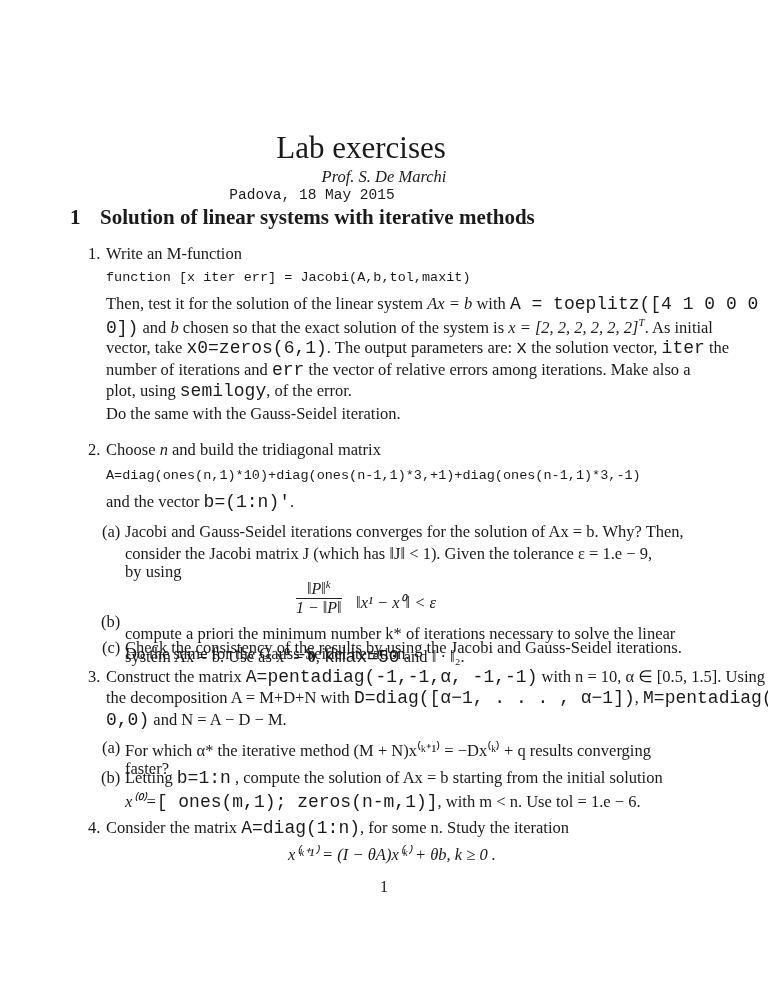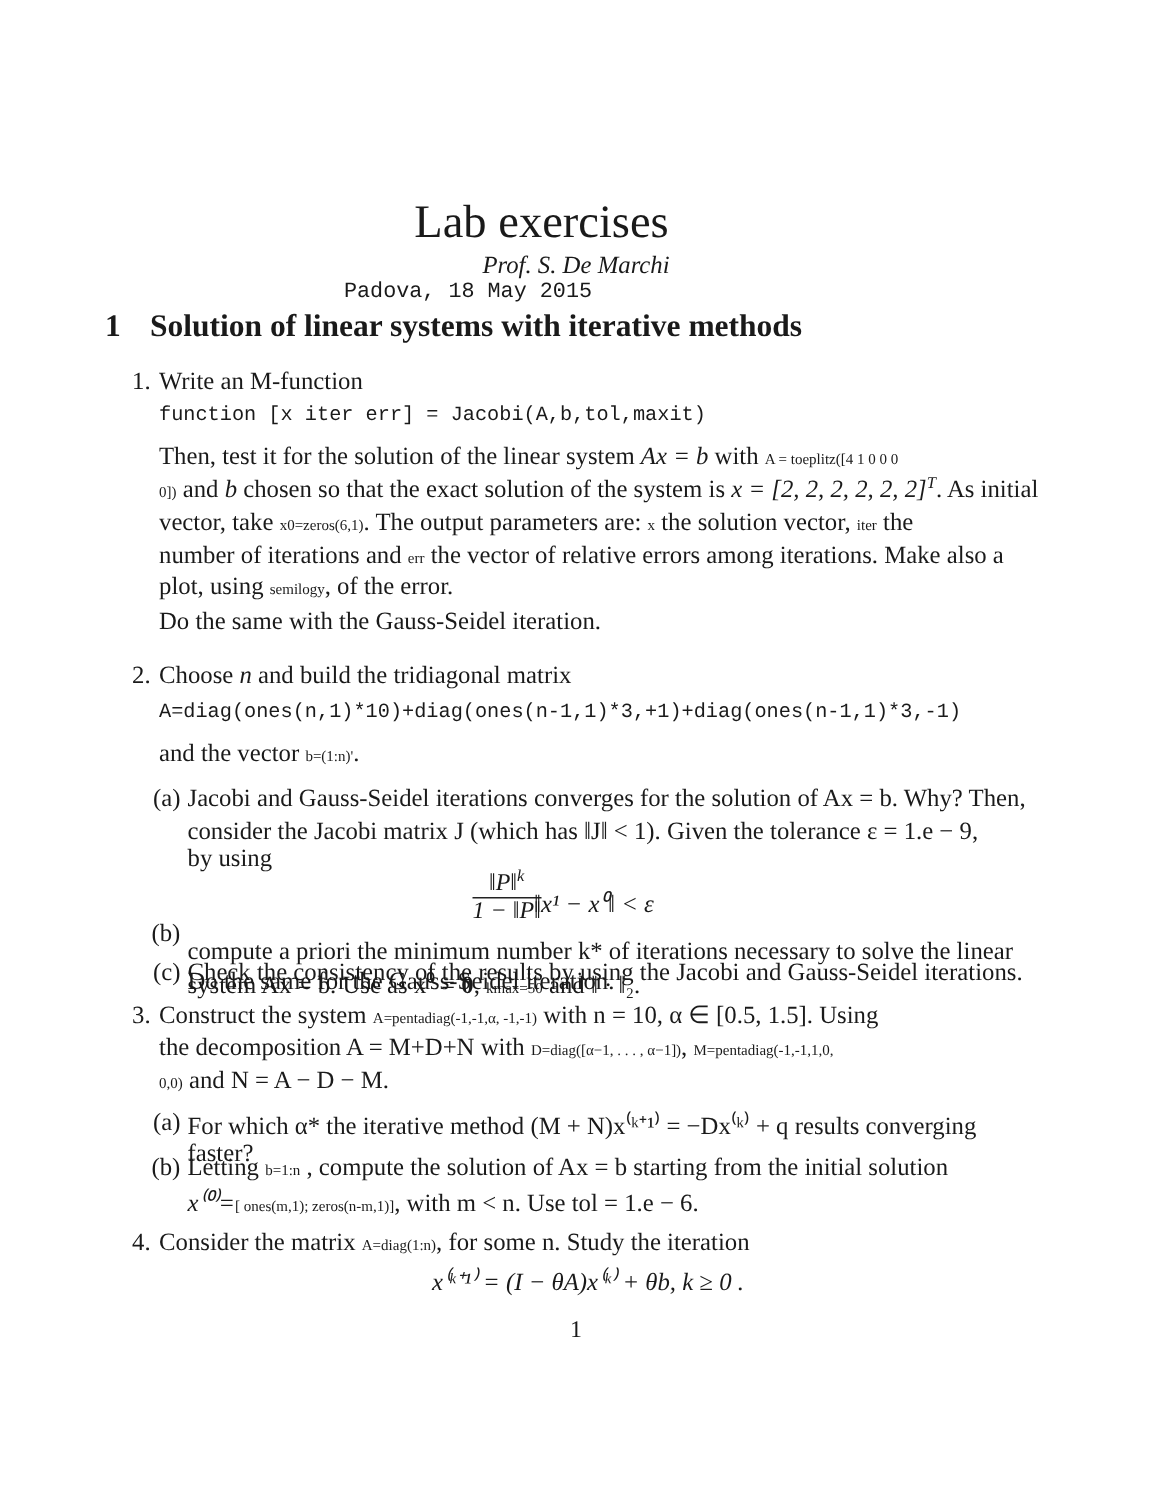--- a/index.html
+++ b/index.html
@@ -1,31 +1,31 @@
 <!DOCTYPE html>
 <html><head>
   <meta charset="utf-8">
   <style>
     html, body { margin: 0; padding: 0; background: #ffffff; }
     body {
       width: 768px; height: 994px; position: relative; overflow: hidden;
       font-family: "DejaVu Serif", "Liberation Serif", serif;
       color: #1a1a1a;
     }
-    .mono { font-family: Liberation Serif, serif; font-size: 10px; }
+    .mono { font-family: Liberation Mono, monospace; font-size: 18px; }
     .it { font-style: italic; }
     .abs { position: absolute; }
     .title { left: 0; width: 722px; top: 130px; text-align: center; font-size: 31px; font-family: "Liberation Serif", serif; }
     .author { left: 0; width: 768px; top: 167px; text-align: center; font-size: 16.5px; font-style: italic; font-family: "Liberation Serif", serif; }
     .date { left: 0; width: 624px; top: 187px; text-align: center; font-size: 14.5px; font-family: "Liberation Mono", monospace; }
     .section { left: 70px; top: 205px; font-size: 21px; font-weight: bold; font-family: "Liberation Serif", serif; }
     .section .num { display: inline-block; width: 30px; }
     .t { position: absolute; white-space: nowrap; font-family: "Liberation Serif", serif; font-size: 16.5px; }
     .code { position: absolute; white-space: nowrap; font-family: "Liberation Mono", "DejaVu Sans Mono", monospace; font-size: 13.5px; }
-    .frac { position: absolute; font-family: "Liberation Serif", serif; font-size: 16px; text-align: center; margin-left: 19px; }
+    .frac { position: absolute; font-family: "Liberation Serif", serif; font-size: 16px; text-align: center; }
     .frac .num-part { border-bottom: 1px solid #222; padding: 0 2px; display: block; }
     .frac .den-part { display: block; }
     sup { font-size: 11px; }
     .pagenum { left: 0; width: 768px; top: 878px; text-align: center; font-size: 16px; font-family: "Liberation Serif", serif; }
   </style>
 </head>
 <body>
 
 <div>
 
@@ -84,21 +84,21 @@
   </div>
 
   <span class="t" style="left:101px; top:663px; top:612px;">(b)</span>
   <span class="t" style="left:125px; top:644px;text-align:right;">Do the same for the Gauss-Seidel iteration.</span>
 
   <span class="t" style="left:102px; top:638px;">(c)</span>
   <span class="t" style="left:125px; top:638px;">Check the consistency of the results by using the Jacobi and Gauss-Seidel iterations.</span>
 
   <span class="t" style="left:88px; top:667px;">3.</span>
   <div class="t" style="left:106px; top:667px;">
-    <span>Construct the system </span><span class="mono">A=pentadiag(-1,-1,α, -1,-1)</span><span> with n = 10, α ∈ [0.5, 1.5].  Using</span>
+    <span>Construct the matrix </span><span class="mono">A=pentadiag(-1,-1,α, -1,-1)</span><span> with n = 10, α ∈ [0.5, 1.5].  Using</span>
   </div>
   <div class="t" style="left:106px; top:688px;">
     <span>the decomposition A = M+D+N with </span><span class="mono">D=diag([α−1, . . . , α−1])</span><span>, </span><span class="mono">M=pentadiag(-1,-1,1,0,</span>
   </div>
   <div class="t" style="left:106px; top:710px;">
     <span class="mono">0,0)</span><span> and N = A − D − M.</span>
   </div>
 
   <span class="t" style="left:102px; top:738px;">(a)</span>
   <span class="t" style="left:125px; top:738px;">For which α* the iterative method (M + N)x⁽ᵏ⁺¹⁾ = −Dx⁽ᵏ⁾ + q results converging</span>

